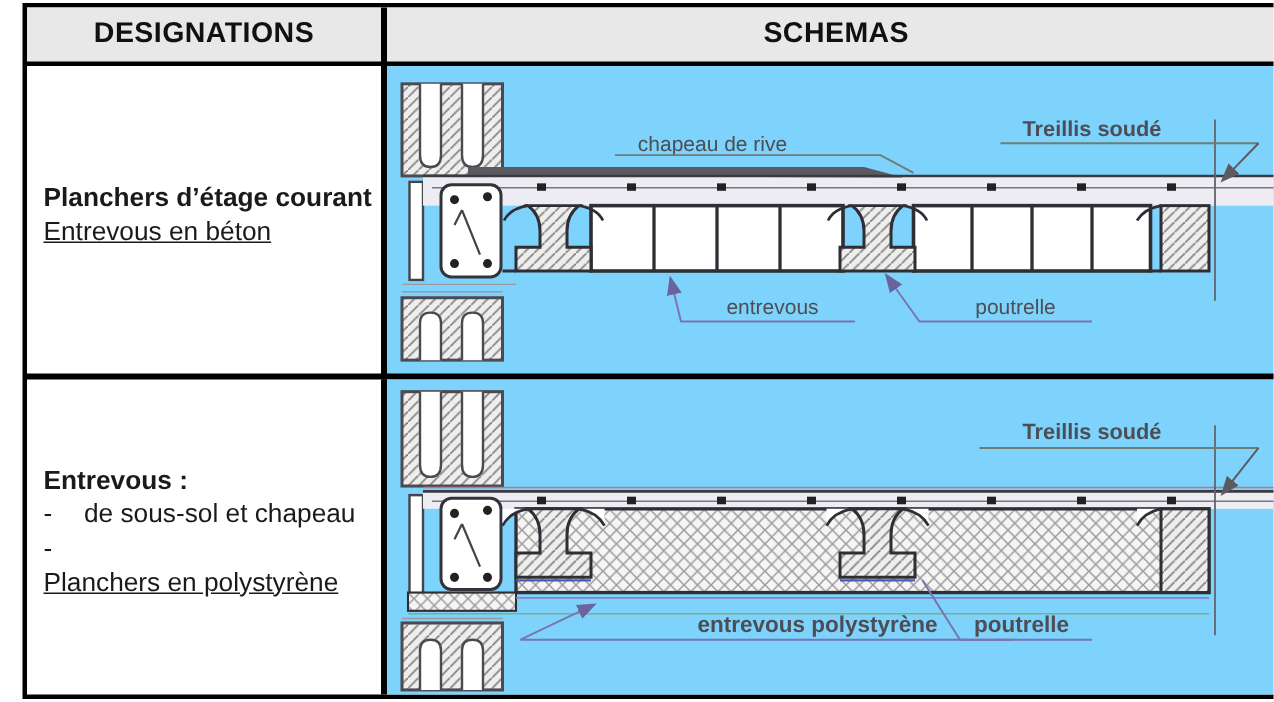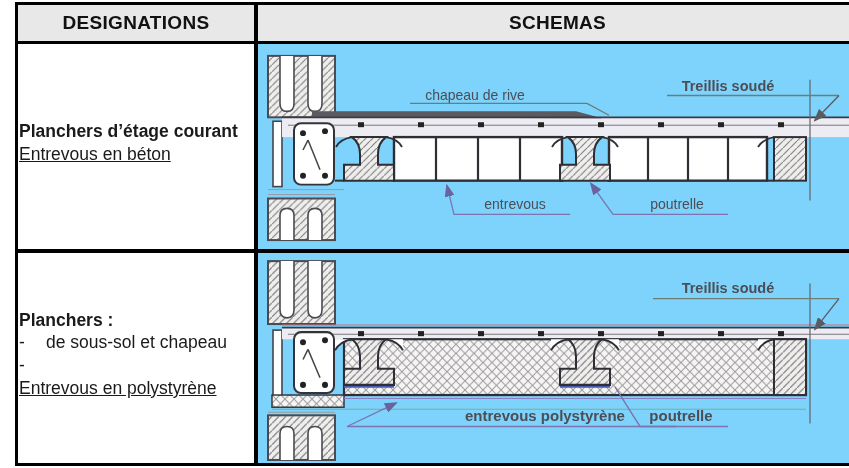--- a/index.html
+++ b/index.html
@@ -18,21 +18,21 @@
   .cell{overflow:hidden;}
   .col-left{border-right:4px solid #000;}
   .hdr{
     background:#e8e8e8;border-bottom:3px solid #000;
     display:flex;align-items:center;justify-content:center;
     font-size:19px;font-weight:700;color:#111;letter-spacing:.3px;
   }
   .row1{border-bottom:4px solid #000;}
   .desig{
     display:flex;flex-direction:column;justify-content:center;
-    padding:6px 6px 14px 1px;color:#1a1a1a;font-size:17.5px;line-height:1.3;
+    padding:6px 6px 14px 11px;color:#1a1a1a;font-size:17.5px;line-height:1.3;
   }
   .desig .t{font-weight:700;}
   .desig .s{font-weight:400;text-decoration:underline;}
   .dashrow{display:flex;}
   .dashrow .dash{width:27px;flex:0 0 27px;}
   .schema-cell{position:relative;background:#7dd3fc;}
   .schema-cell svg{display:block;width:100%;height:100%;}
   svg text{
     font-family:"Liberation Sans", sans-serif;
     fill:#4d4d55;
@@ -147,29 +147,29 @@
           <text x="257" y="167" font-size="14" text-anchor="middle">entrevous</text>
           <polyline points="312,172 196,172 189,143" fill="none" stroke="#7b74ae" stroke-width="1.3" marker-end="url(#a1p)"></polyline>
 
           <text x="419" y="167" font-size="14" text-anchor="middle">poutrelle</text>
           <polyline points="470,172 355,172 333,141" fill="none" stroke="#7b74ae" stroke-width="1.3" marker-end="url(#a1p)"></polyline>
         </g>
       </svg>
     </div>
 
     <div class="cell col-left desig">
-      <div class="t">Planchers :</div>
+      <div class="t">Entrevous :</div>
       <div class="dashrow">
         <span class="dash">-</span>
         <span>de sous-sol et chapeau</span>
       </div>
       <div class="dashrow">
         <span class="dash">-</span>
       </div>
-      <div class="s">Entrevous en polystyrène</div>
+      <div class="s">Planchers en polystyrène</div>
     </div>
 
     <div class="cell schema-cell">
       <svg viewBox="0 0 599 207" preserveAspectRatio="none">
         <defs>
           <pattern id="p2h" width="7" height="7" patternUnits="userSpaceOnUse">
             <rect width="7" height="7" fill="#efeeea"></rect>
             <path d="M0,7 L7,0" stroke="#84848e" stroke-width="1.2"></path>
           </pattern>
           <pattern id="p2x" width="9" height="9" patternUnits="userSpaceOnUse">

